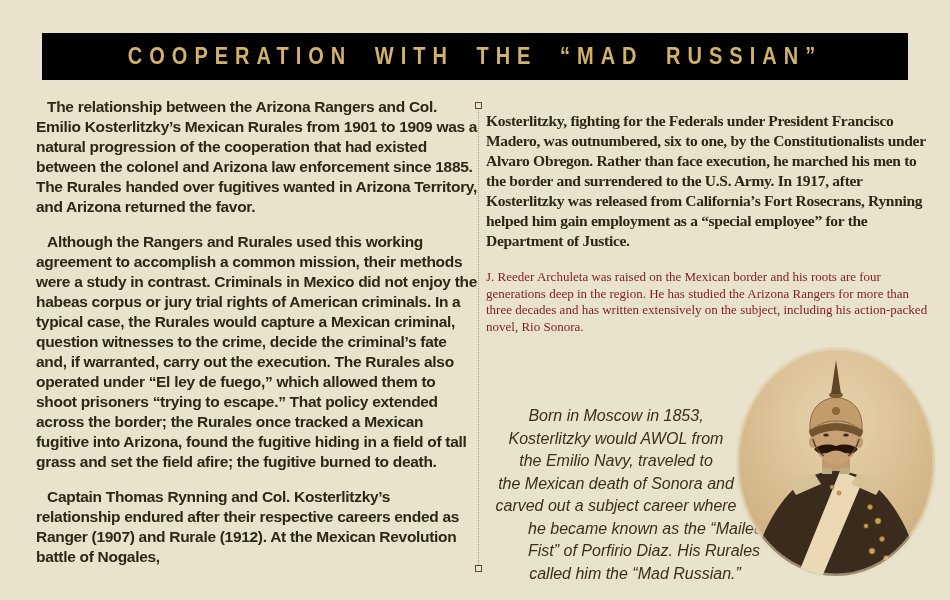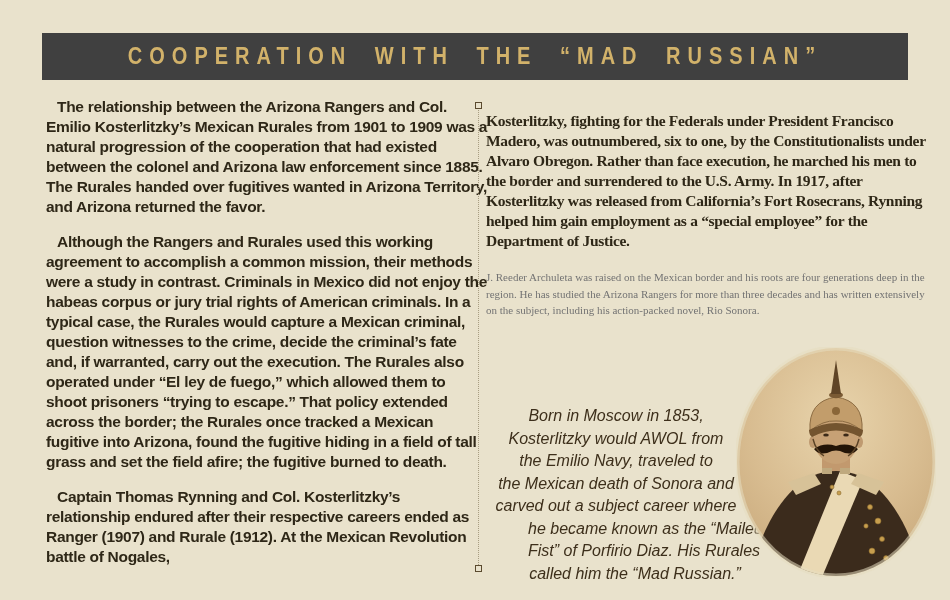--- a/index.html
+++ b/index.html
@@ -3,38 +3,38 @@
 <meta charset="utf-8">
 <style>
   html,body{margin:0;padding:0;}
   body{
     width:950px;height:600px;position:relative;overflow:hidden;
     background:#e9e2cc;
     font-family:"Liberation Sans",sans-serif;
   }
   .header-bar{
     position:absolute;left:42px;top:33px;width:866px;height:47px;
-    background:#404040;display:flex;align-items:center;justify-content:center;
+    background:#000000;display:flex;align-items:center;justify-content:center;
   }
   .header-title{
     color:#d2b26a;font-weight:bold;font-size:20px;
     letter-spacing:7px;word-spacing:10px;white-space:nowrap;
     transform:scaleY(1.22);font-stretch:condensed;
   }
-  .col-left{position:absolute;left:46px;top:97px;width:442px;}
+  .col-left{position:absolute;left:36px;top:97px;width:442px;}
   .col-right{position:absolute;left:486px;top:111px;width:452px;font-family:Liberation Serif, serif;}
   .body-text{
     margin:0 0 15px 0;color:#2e2717;font-weight:bold;
     font-size:15.5px;line-height:20px;letter-spacing:-0.3px;
     font-stretch:condensed;
   }
   .indent{text-indent:11px;}
   .bio{
-    margin:18px 0 11px 0;color:#737373;font-weight:normal;
-    font-size:11px;line-height:16.5px;letter-spacing:0;width:450px;
+    margin:18px 0 11px 0;color:#7f1d1d;font-weight:normal;
+    font-size:13px;line-height:16.5px;letter-spacing:0;width:450px;
   }
   .divider-line{
     position:absolute;left:478px;top:110px;height:455px;width:0;
     border-left:1px dotted #a89d82;
   }
   .divider-sq{
     position:absolute;left:475px;width:5px;height:5px;
     border:1px solid #5a4a2e;background:transparent;
   }
   .divider-sq.top{top:102px;}

